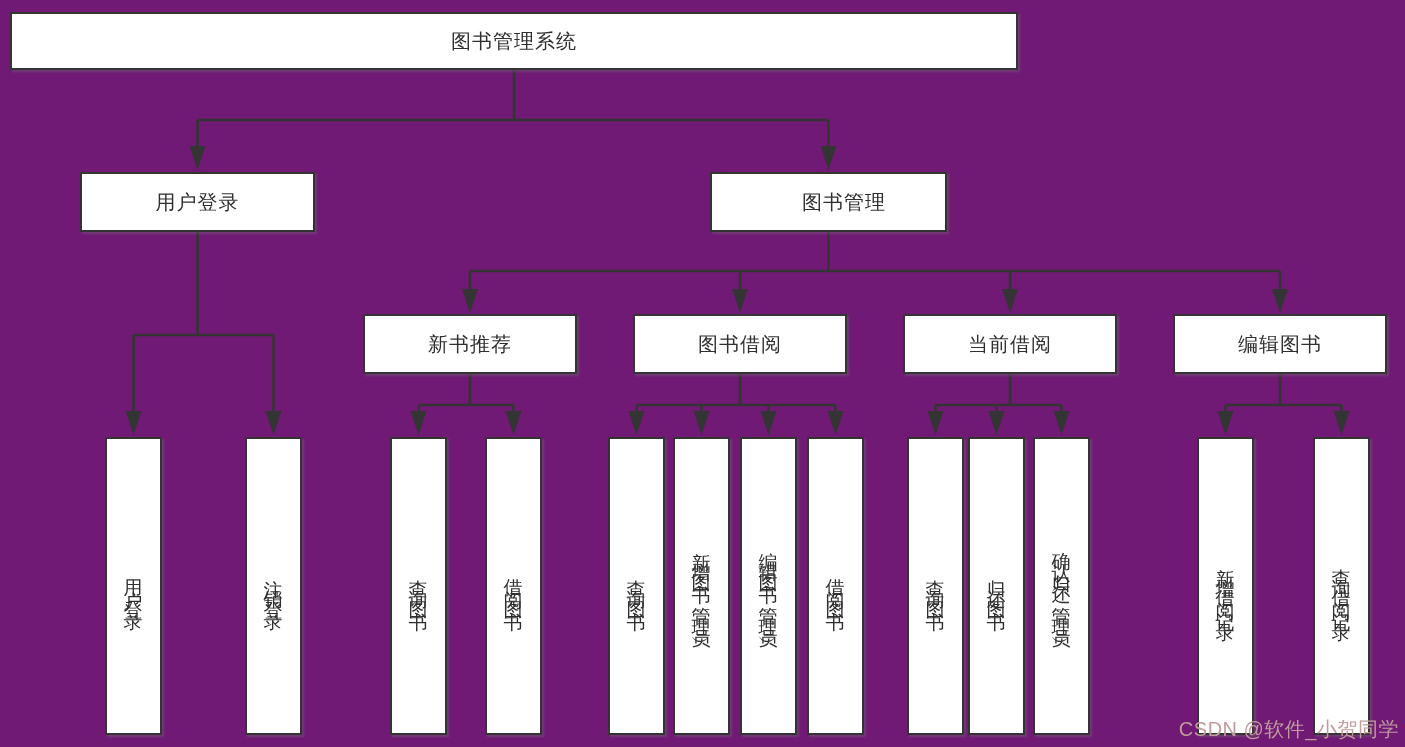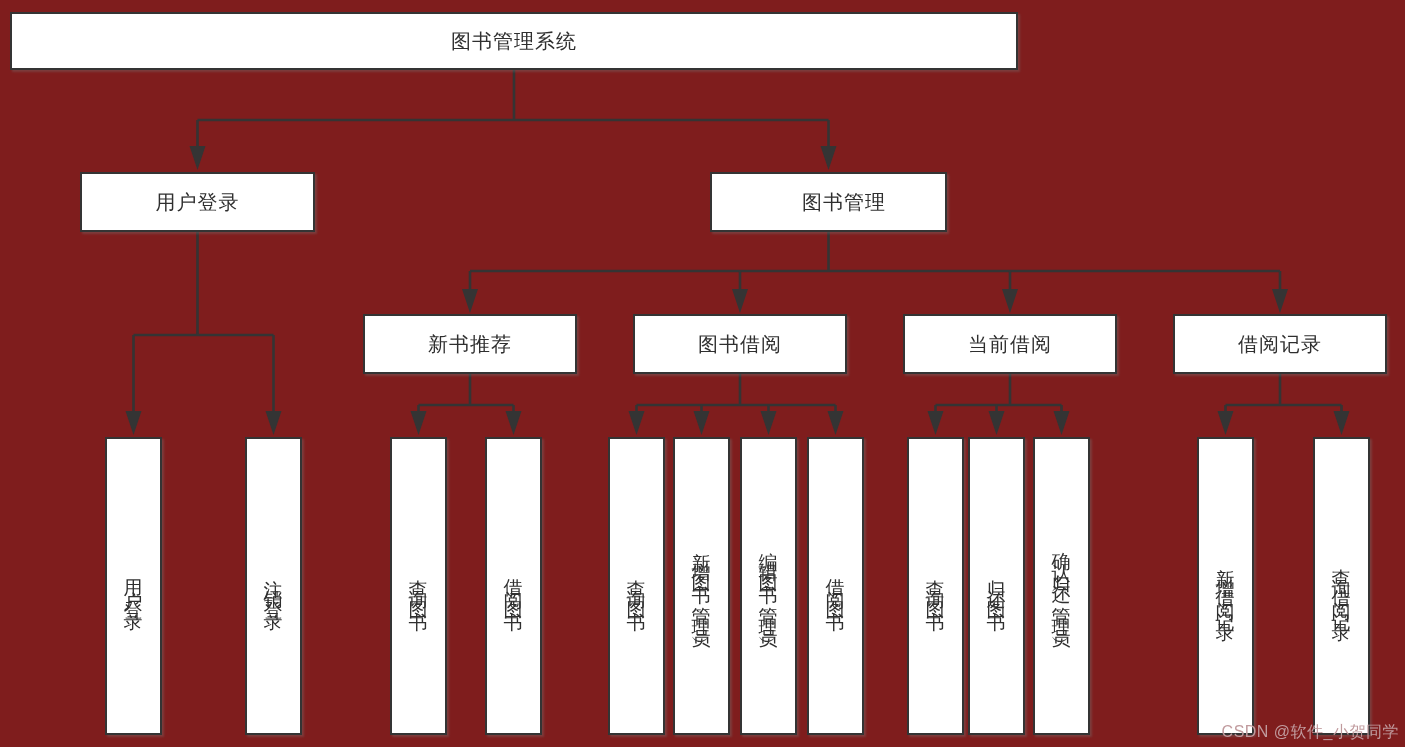--- a/index.html
+++ b/index.html
@@ -3,21 +3,21 @@
 <meta charset="utf-8">
 <style>
   * { margin: 0; padding: 0; box-sizing: border-box; }
   html, body { background: #ffffff; }
   body { font-family: "Liberation Sans", "DejaVu Sans", sans-serif; }
 
   .canvas {
     position: relative;
     width: 1405px;
     height: 747px;
-    background: #7f1d1d;
+    background: #701a75;
     overflow: hidden;
   }
 
   .connectors {
     position: absolute;
     left: 0; top: 0;
     width: 1405px; height: 747px;
     pointer-events: none;
   }
 
@@ -66,21 +66,21 @@
   .leaf-8  { left: 907px; }
   .leaf-9  { left: 968px; }
   .leaf-10 { left: 1033px; }
   .leaf-11 { left: 1197px; }
   .leaf-12 { left: 1313px; }
 
   .watermark {
     position: absolute;
     right: 6px;
     bottom: 4px;
-    font-size: 16px;
+    font-size: 20px;
     letter-spacing: 0.5px;
     color: #c09a9d;
     z-index: 3;
     margin-top: 20px;
   }
 </style>
 </head>
 <body>
 
 <div class="canvas">
@@ -168,21 +168,21 @@
   <div class="node h l3 l3-0">
     <span>新书推荐</span>
   </div>
   <div class="node h l3 l3-1">
     <span>图书借阅</span>
   </div>
   <div class="node h l3 l3-2">
     <span>当前借阅</span>
   </div>
   <div class="node h l3 l3-3">
-    <span>借阅记录</span>
+    <span>编辑图书</span>
   </div>
 
   <div class="node v leaf leaf-0">
     <span class="vtext">用户登录</span>
   </div>
   <div class="node v leaf leaf-1">
     <span class="vtext">注销登录</span>
   </div>
 
   <div class="node v leaf leaf-2">

